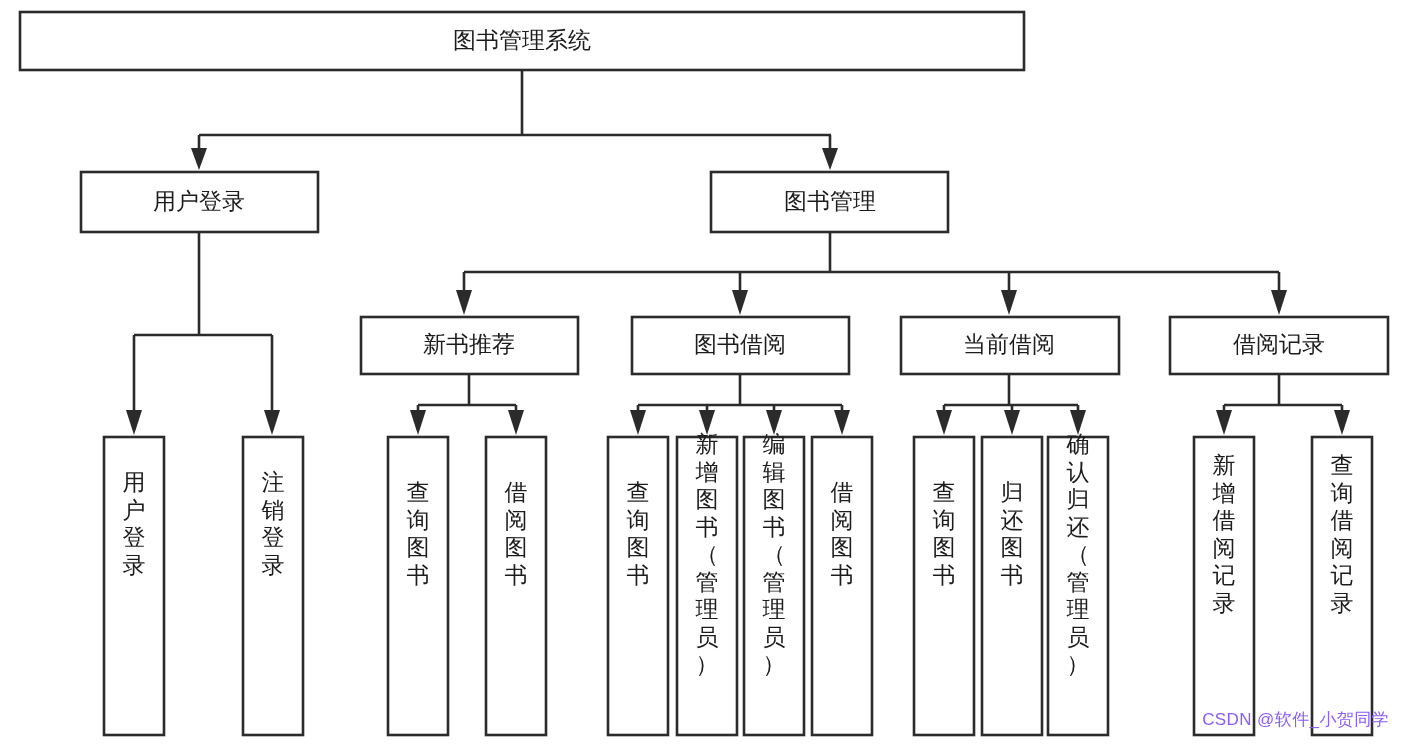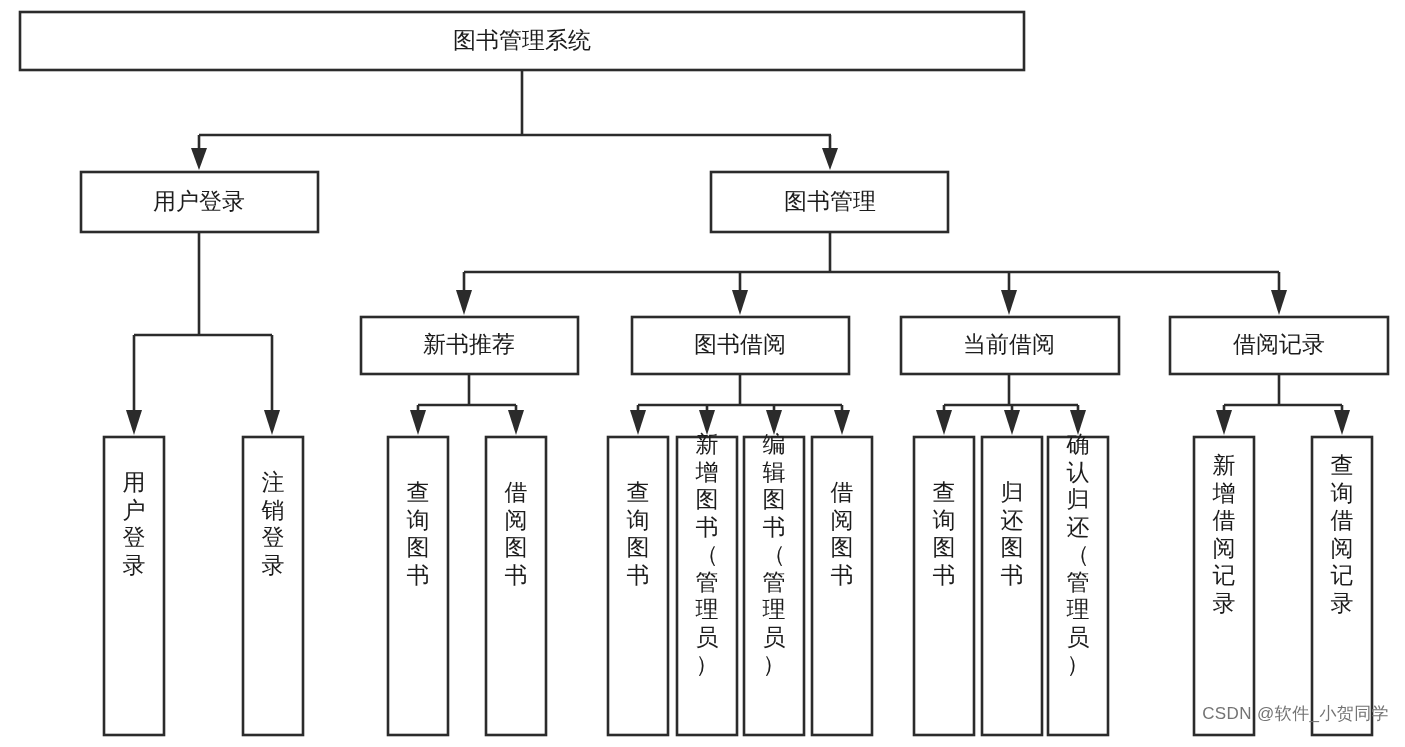--- a/index.html
+++ b/index.html
@@ -51,24 +51,24 @@
   }
   .node-label-v {
     font-family: "Liberation Sans", "DejaVu Sans", sans-serif;
     font-size: 23px;
     fill: #1c1c1c;
     text-anchor: middle;
   }
   .watermark {
     position: absolute;
     right: 16px;
-    bottom: 22px;
+    bottom: 16px;
     font-family: "Liberation Sans", "DejaVu Sans", sans-serif;
     font-size: 17px;
-    color: #737373;
+    color: #8b5cf6;
     letter-spacing: 0.4px;
     white-space: nowrap;
     user-select: none;
   }
 </style>
 </head>
 <body>
 
 <div id="diagram-root">
   <svg class="flow" viewBox="0 0 1405 747" xmlns="http://www.w3.org/2000/svg">

